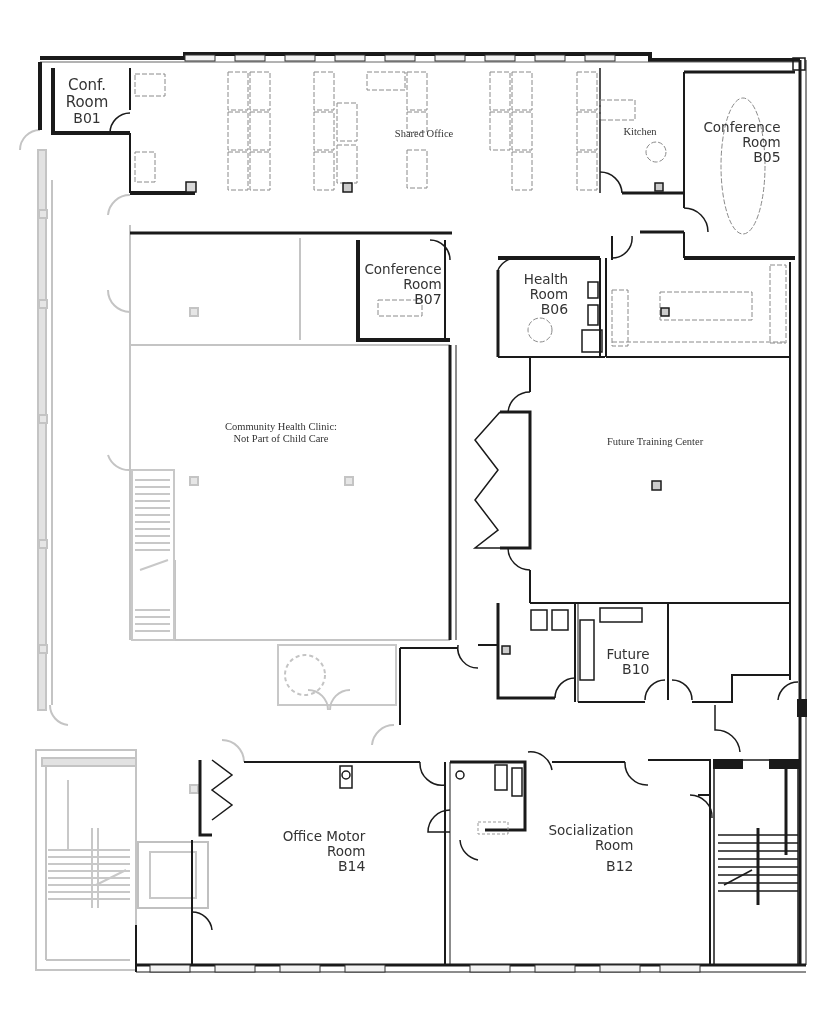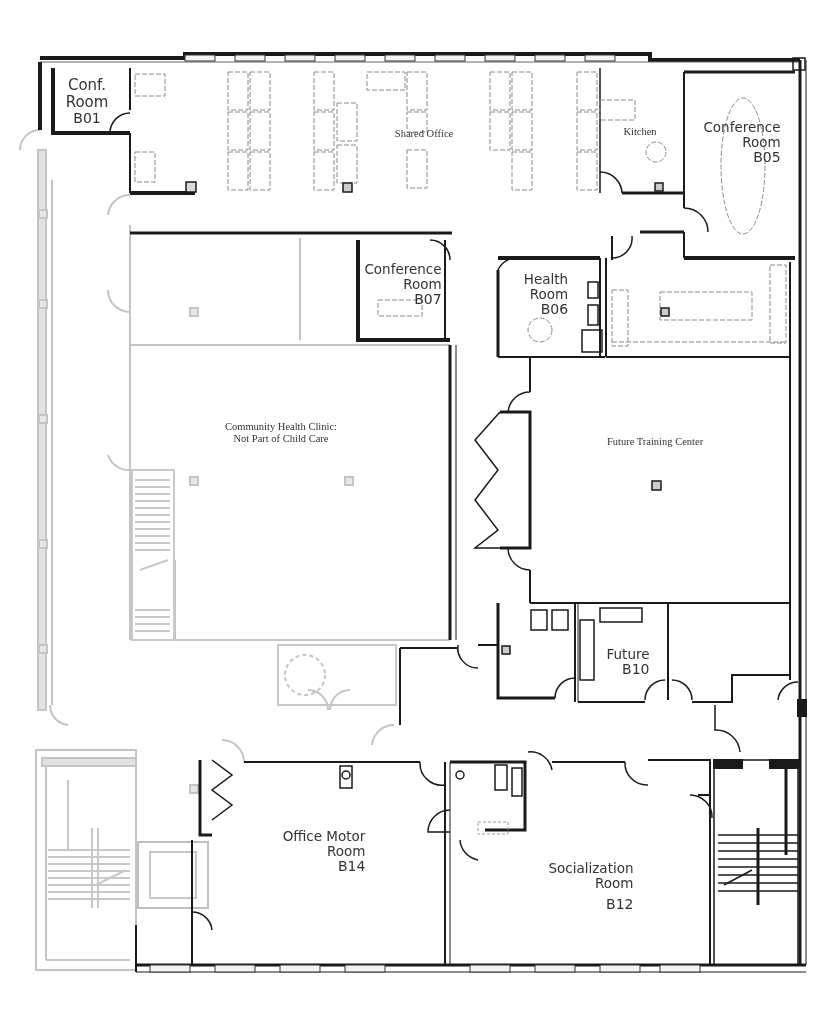--- a/index.html
+++ b/index.html
@@ -341,17 +341,17 @@
   <span>Future</span>
   <span class="code">B10</span>
 </div>
 
 <div class="lbl md" style="left:324px;top:829px;">
   <span>Office Motor</span><br>
   <span>Room</span>
   <span class="code">B14</span>
 </div>
 
-<div class="lbl md" style="left:591px;top:861px;">
+<div class="lbl md" style="left:591px;top:823px;">
   <span>Socialization</span><br>
   <span>Room</span>
   <span class="code" style="margin-top:6px;">B12</span>
 </div>
 
 </body></html>

